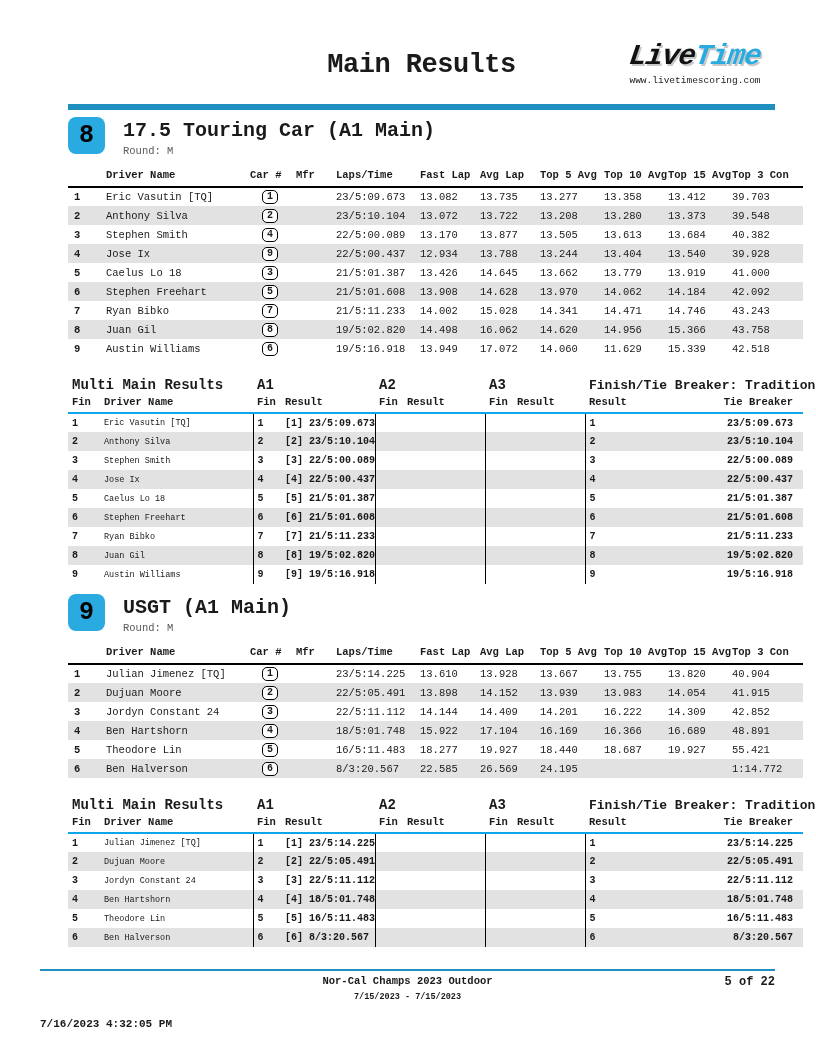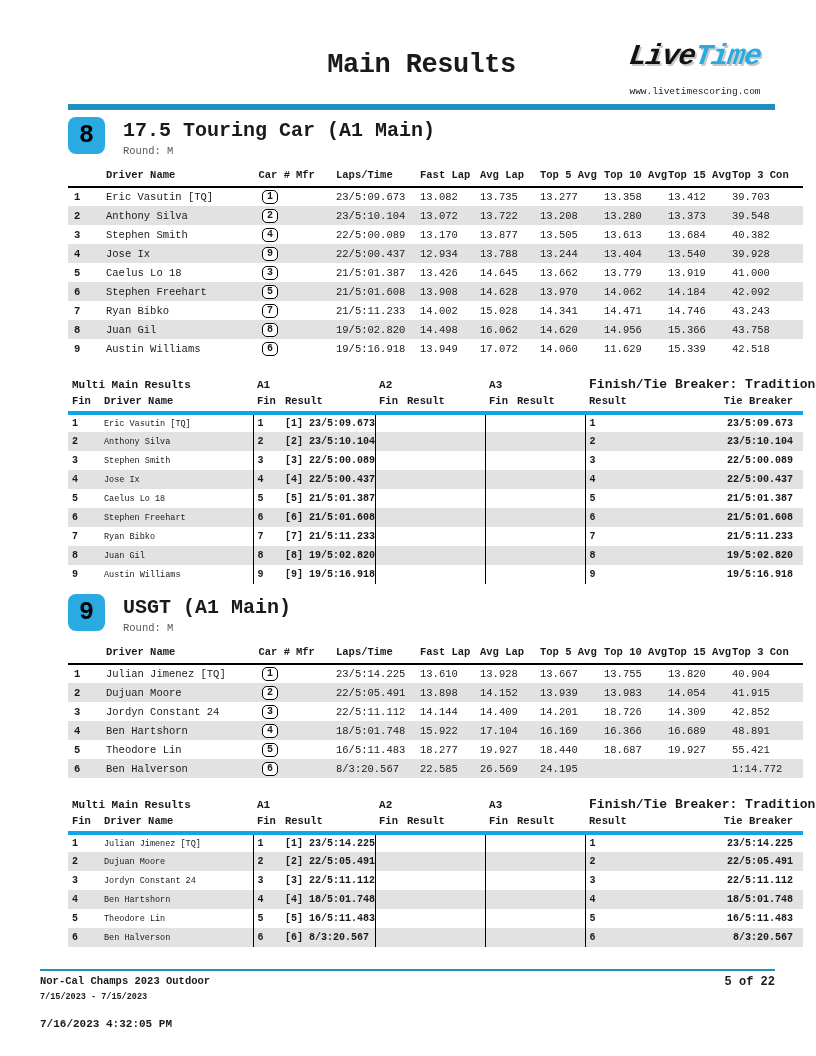--- a/index.html
+++ b/index.html
@@ -11,62 +11,62 @@
   .content { padding:0 41px 0 40px; }
 
   
   .doc-header { position:relative; height:56px; margin-top:42px; }
   .doc-title { text-align:center; font-size:27px; font-weight:bold; letter-spacing:-0.5px; padding-top:8px; }
   .logo { position:absolute; right:-6px; top:-2px; width:172px; text-align:center; }
   .logo-text { font-size:29px; font-weight:bold; font-style:italic; letter-spacing:-1px;
                transform:skewX(-8deg); text-shadow:2px 2px 0 #c8c8c8; white-space:nowrap; }
   .logo-live { color:#111; }
   .logo-time { color:#29ABE2; }
-  .logo-site { font-size:9.5px; margin-top:13px; color:#222; }
+  .logo-site { font-size:9.5px; margin-top:2px; color:#222; }
   .rule { height:6px; background:#1F8FBF; margin-top:6px; }
 
   
   .class-header { display:flex; margin-top:7px; }
   .badge { width:37px; height:37px; background:#29ABE2; border-radius:8px; flex:0 0 37px;
            display:flex; align-items:center; justify-content:center;
            font-size:25px; font-weight:bold; color:#000; }
   .class-info { margin-left:18px; padding-top:2px; }
   .class-title { font-size:20px; font-weight:bold; }
   .class-round { font-size:10.5px; color:#595959; margin-top:3px; }
 
   
   table { border-collapse:collapse; table-layout:fixed; }
   .results { width:735px; margin-top:9px; font-size:10.5px; }
   .results th { text-align:left; font-size:10.5px; font-weight:bold; padding:3px 0 5px 6px;
                 border-bottom:2px solid #000; white-space:nowrap; }
-  .results th.car-h { text-align:right; padding-left:0; }
+  .results th.car-h { text-align:left; padding-left:0; }
   .results td { padding:3px 0 3px 6px; height:19px; white-space:nowrap; overflow:hidden; }
   .results td.pos { font-weight:bold; }
   .results td.car-cell { text-align:center; padding:2px 0; }
   .chip { display:inline-block; border:1.5px solid #000; border-radius:5px; background:#fff;
           font-weight:bold; font-size:10px; line-height:12px; min-width:15px; padding:0 4px; text-align:center; }
   tr.stripe td { background:#E2E2E2; }
 
   
   .multi { width:735px; margin-top:15px; }
   .multi th { text-align:left; font-weight:bold; white-space:nowrap; }
-  .multi .th-top th { font-size:11px; padding:4px 0 1px 4px; }
+  .multi .th-top th { font-size:14px; padding:4px 0 1px 4px; }
   .multi .th-top th.tie-label { font-size:13px; }
-  .multi .th-sub th { font-size:10.5px; padding:2px 0 4px 4px; border-bottom:4px solid #0ea5e9; }
+  .multi .th-sub th { font-size:10.5px; padding:2px 0 4px 4px; border-bottom:2px solid #0ea5e9; }
   .multi th.tie-h { text-align:right; padding-right:10px; }
   .multi td { font-size:10px; font-weight:bold; padding:3px 0 3px 4px; height:19px;
               white-space:nowrap; overflow:hidden; }
   .multi td.driver { font-size:8.5px; font-weight:normal; }
   .multi td.sep { border-left:1px solid #000; }
   .multi td.tie { text-align:right; padding-right:10px; }
 
   
   .footer { position:absolute; left:40px; right:41px; top:969px; border-top:2px solid #1F8FBF; padding-top:4px; }
   .f-left { font-size:11px; font-weight:bold;margin-top:43px; }
-  .f-center { position:absolute; left:0; right:0; top:4px; text-align:left; }
+  .f-center { position:absolute; left:0; right:0; top:4px; text-align:center; }
   .f-event { font-size:10.5px; font-weight:bold; }
   .f-dates { font-size:8.5px; font-weight:bold; margin-top:5px; }
   .f-right { position:absolute; right:0; top:4px; font-size:12px; font-weight:bold; }
 </style>
 </head>
 <body>
 
 <div class="page">
   <div class="content">
 
@@ -473,21 +473,21 @@
 
             <tr>
               <td class="pos">3</td>
               <td>Jordyn Constant 24</td>
               <td class="car-cell"><span class="chip">3</span></td>
               <td></td>
               <td>22/5:11.112</td>
               <td>14.144</td>
               <td>14.409</td>
               <td>14.201</td>
-              <td>18.726</td>
+              <td>16.222</td>
               <td>14.309</td>
               <td>42.852</td>
             </tr>
 
             <tr class="stripe">
               <td class="pos">4</td>
               <td>Ben Hartshorn</td>
               <td class="car-cell"><span class="chip">4</span></td>
               <td></td>
               <td>18/5:01.748</td>

